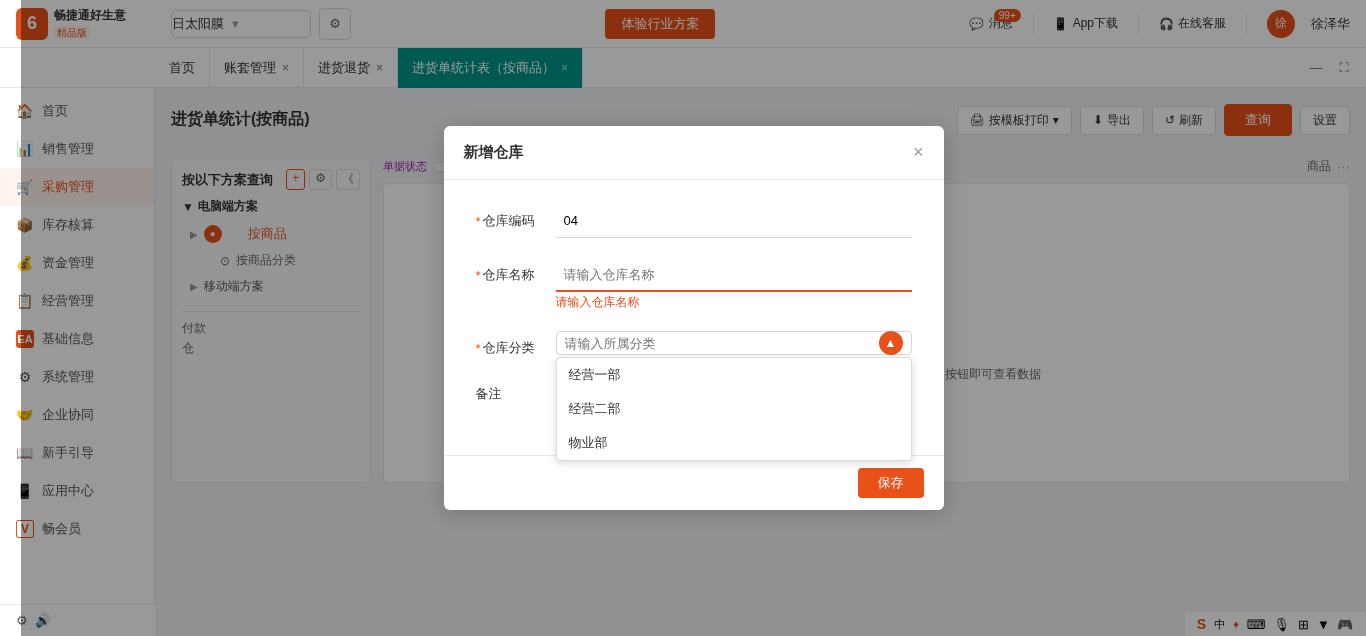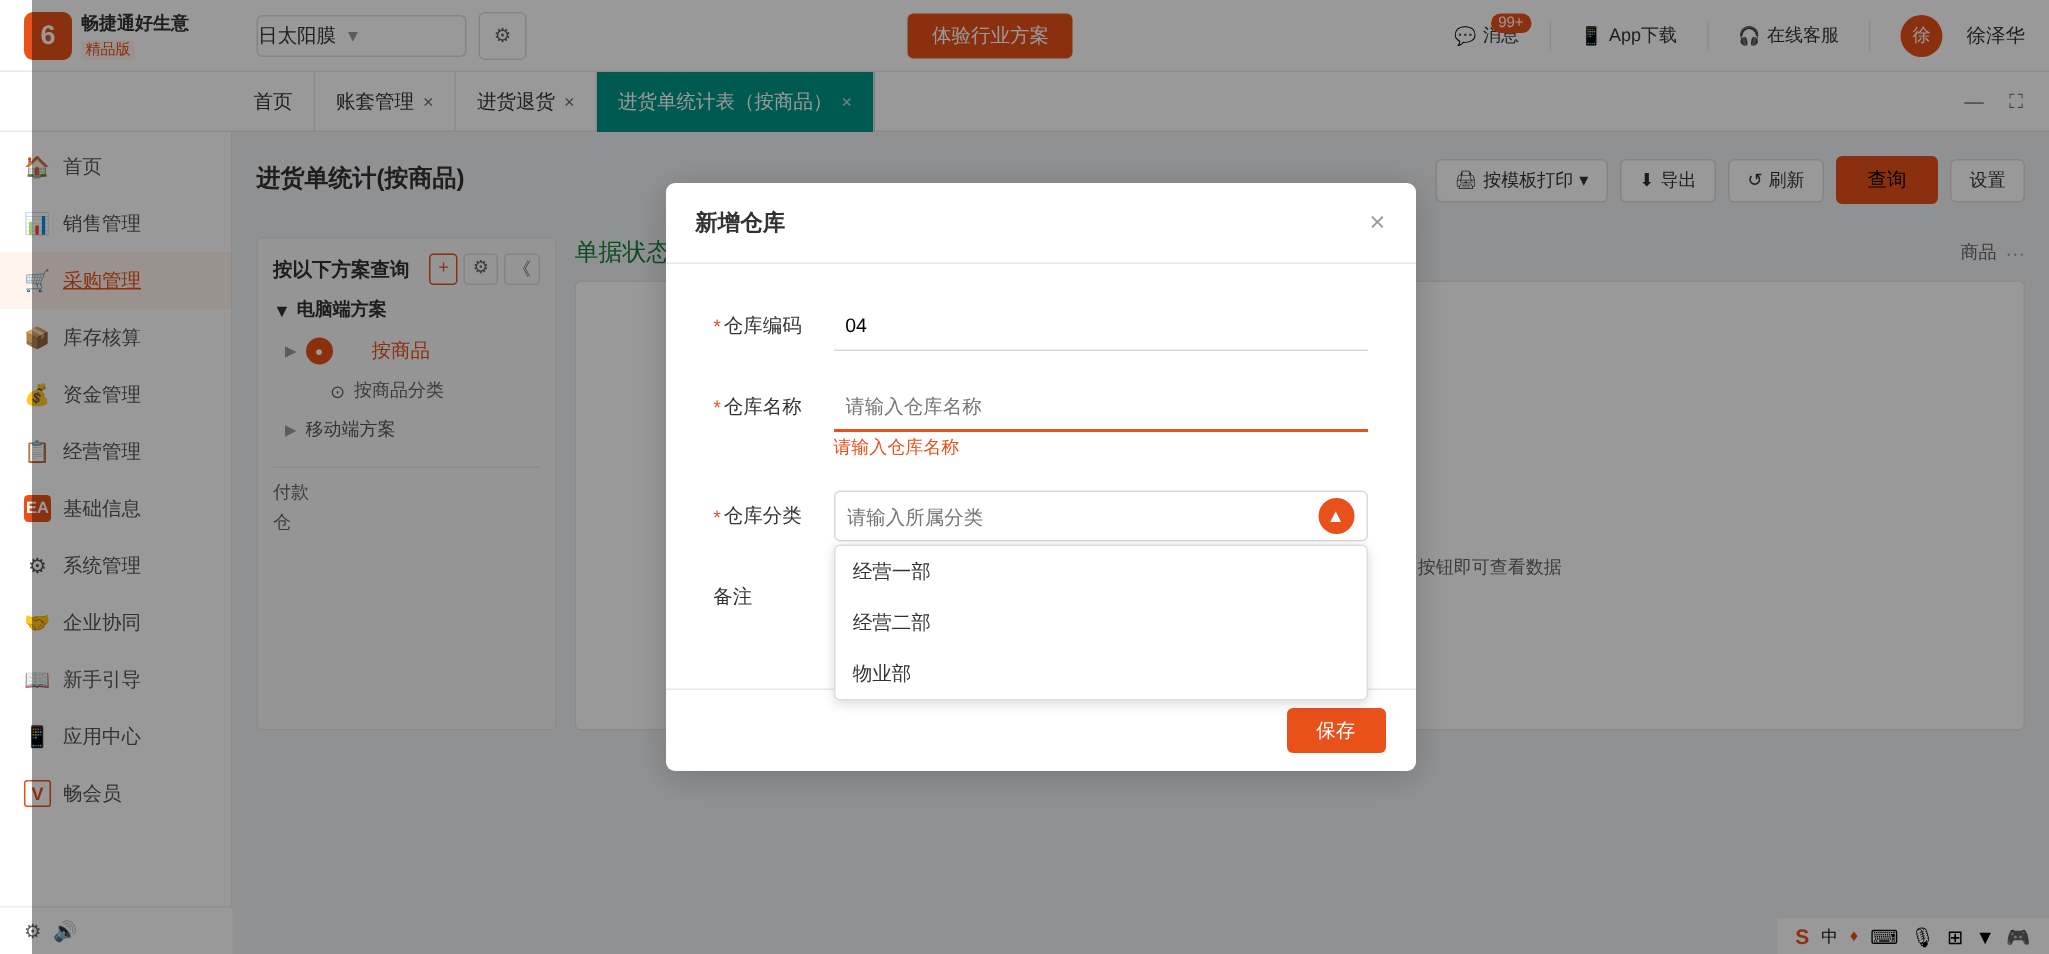--- a/index.html
+++ b/index.html
@@ -104,21 +104,21 @@
       flex: 1;
       padding: 16px;
       overflow: auto;
       position: relative;
     }
     .page-title { font-size: 16px; font-weight: bold; color: #333; margin-bottom: 12px; }
 
     
     .toolbar { display: flex; align-items: center; justify-content: flex-end; gap: 8px; margin-bottom: 10px; }
     .toolbar-btn { display: flex; align-items: center; gap: 4px; padding: 5px 12px; border: 1px solid #ddd; border-radius: 4px; cursor: pointer; background: #fff; color: #333; font-size: 12px; }
-    .toolbar-btn.primary { background: #e8511a; color: #000000; border-color: #e8511a; font-size: 13px; padding: 6px 20px; }
+    .toolbar-btn.primary { background: #e8511a; color: #ffffff; border-color: #e8511a; font-size: 13px; padding: 6px 20px; }
 
     
     .overlay {
       position: fixed; top: 0; left: 0; right: 0; bottom: 0;
       background: rgba(0,0,0,0.4);
       z-index: 100;
       display: flex; align-items: center; justify-content: center; margin-left: 21px;
     }
 
     
@@ -256,21 +256,21 @@
     <div class="sidebar-item">
       <span class="sidebar-icon">🏠</span>
       <span class="sidebar-label">首页</span>
     </div>
     <div class="sidebar-item">
       <span class="sidebar-icon">📊</span>
       <span class="sidebar-label">销售管理</span>
     </div>
     <div class="sidebar-item active" style="background:#fff3ee;">
       <span class="sidebar-icon" style="color:#e8511a;">🛒</span>
-      <span class="sidebar-label" style="color:#e8511a;text-decoration:underline;">采购管理</span>
+      <span class="sidebar-label" style="color:#e8511a;">采购管理</span>
     </div>
     <div class="sidebar-item">
       <span class="sidebar-icon">📦</span>
       <span class="sidebar-label">库存核算</span>
     </div>
     <div class="sidebar-item">
       <span class="sidebar-icon">💰</span>
       <span class="sidebar-label">资金管理</span>
     </div>
     <div class="sidebar-item">
@@ -374,21 +374,21 @@
           <div style="display:flex;align-items:center;gap:4px;font-size:12px;color:#666;margin-bottom:6px;">
             <span>仓</span>
           </div>
         </div>
       </div>
 
       <div style="flex:1;">
 
         <div style="display:flex;align-items:center;gap:12px;margin-bottom:8px;">
           <div style="display:flex;align-items:center;gap:6px;">
-            <span style="color:#15803d;font-size:16px;">单据状态</span>
+            <span style="color:#a21caf;font-size:11px;">单据状态</span>
             <div style="border:1px solid #ddd;border-radius:4px;padding:4px 24px 4px 8px;background:#fff;cursor:pointer;color:#333;font-size:12px;min-width:80px;position:relative;">
               <span></span>
               <span style="position:absolute;right:4px;top:50%;transform:translateY(-50%);color:#999;">▾</span>
             </div>
           </div>
           <div style="flex:1;"></div>
           <div style="display:flex;align-items:center;gap:6px;">
             <span style="color:#666;font-size:12px;">商品</span>
             <span style="color:#999;">···</span>
           </div>
@@ -440,21 +440,21 @@
           <div class="error-msg">请输入仓库名称</div>
         </div>
       </div>
 
       <div class="form-row">
         <div class="form-label">
           <span class="required-star">*</span>
           <span>仓库分类</span>
         </div>
         <div class="form-control" style="position:relative;">
-          <div style="display:flex;align-items:center;border:1px solid #d9d9d9;border-radius:4px;height:34px;padding:0 8px;cursor:pointer;background:#fff;">
+          <div style="display:flex;align-items:center;border:1px solid #d9d9d9;border-radius:4px;height:24px;padding:0 8px;cursor:pointer;background:#fff;">
             <input class="form-input" placeholder="请输入所属分类" style="border: none; height: 100%; flex: 1 1 0%; padding: 0px;">
             <span style="width:24px;height:24px;background:#e8511a;border-radius:50%;display:flex;align-items:center;justify-content:center;color:#fff;font-size:12px;flex-shrink:0;">▲</span>
           </div>
 
           <div class="dropdown-list">
             <div class="dropdown-item">经营一部</div>
             <div class="dropdown-item">经营二部</div>
             <div class="dropdown-item">物业部</div>
           </div>
         </div>

